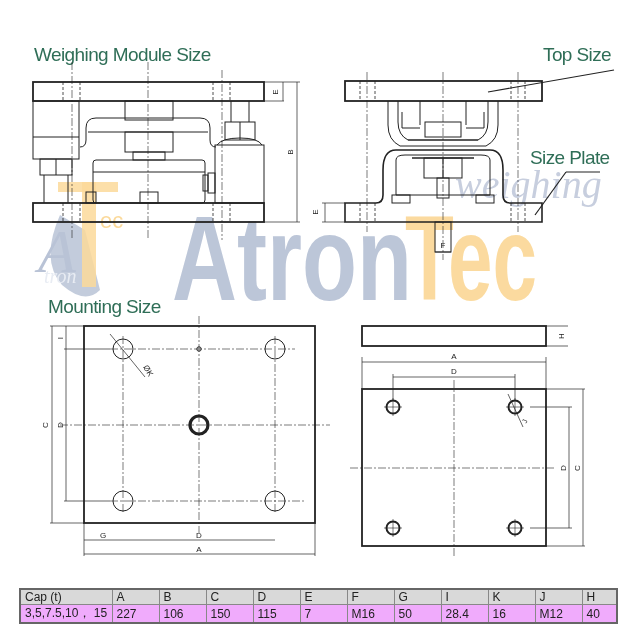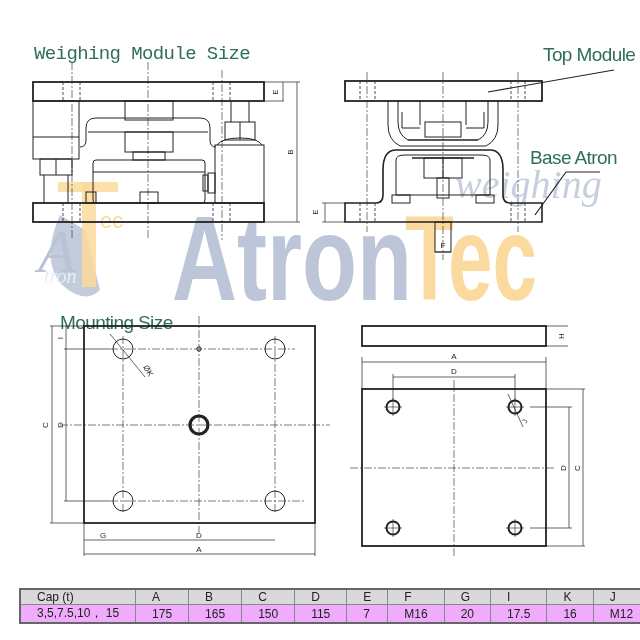--- a/index.html
+++ b/index.html
@@ -7,37 +7,37 @@
   body { position: relative; font-family: "Liberation Sans", sans-serif; }
   .title {
     position: absolute;
     color: #2f6e57;
     font-family: "Liberation Sans", sans-serif;
     font-size: 19px;
     letter-spacing: -0.6px;
     line-height: 1;
     white-space: nowrap;
   }
-  #t-module { left: 34px; top: 45px; font-family: Liberation Mono, monospace; }
+  #t-module { left: 34px; top: 45px; }
   #t-top { left: 543px; top: 45px; }
   #t-base { left: 530px; top: 148px; }
-  #t-mount { left: 60px; top: 297px; margin-top: 16px; }
+  #t-mount { left: 48px; top: 297px; }
   svg.layer { position: absolute; left: 0; top: 0; }
   .spec-table {
     position: absolute;
     left: 19px; top: 588px;
     border-collapse: collapse;
     font-family: "Liberation Sans", sans-serif;
     font-size: 12px;
     color: #222;
     border: 2px solid #666;
   }
   .spec-table td, .spec-table th {
     border: 1px solid #888;
-    padding: 0 16px;
+    padding: 0 4px;
     height: 15px;
     text-align: left;
     font-weight: normal;
     white-space: nowrap;
   }
   .spec-table thead th { background: #d9d9d9; }
   .spec-table tbody td { background: #f0abfc; }
 </style>
 </head>
 <body>
@@ -51,22 +51,22 @@
     <rect x="58" y="182" width="60" height="10" fill="#fbd99a" opacity="0.85"></rect>
     <rect x="82" y="182" width="14" height="105" fill="#fbd99a" opacity="0.85"></rect>
     <text x="100" y="228" font-family="Liberation Sans, sans-serif" font-size="22" fill="#fbd99a">ec</text>
   </g>
   <text x="172" y="300" font-family="Liberation Sans, sans-serif" font-weight="bold" font-size="120" fill="#b9c3d6" opacity="0.95" textLength="240" lengthAdjust="spacingAndGlyphs">Atron</text>
   <text x="405" y="300" font-family="Liberation Sans, sans-serif" font-weight="bold" font-size="120" fill="#fbd99a" opacity="0.95" textLength="132" lengthAdjust="spacingAndGlyphs">Tec</text>
   <text x="455" y="198" font-family="Liberation Serif, serif" font-style="italic" font-size="40" fill="#c7cede">weighing</text>
 </svg>
 
 <div class="title" id="t-module">Weighing Module Size</div>
-<div class="title" id="t-top">Top Module</div>
-<div class="title" id="t-base">Base Atron</div>
+<div class="title" id="t-top">Top Size</div>
+<div class="title" id="t-base">Size Plate</div>
 <div class="title" id="t-mount">Mounting Size</div>
 
 <svg class="layer" width="640" height="640" fill="none" stroke="#222" stroke-width="1" font-family="Liberation Sans, sans-serif">
 
   <g>
 
     <rect x="33" y="82" width="231" height="19" stroke-width="1.8"></rect>
 
     <rect x="33" y="203" width="231" height="19" stroke-width="1.8"></rect>
 
@@ -273,26 +273,26 @@
       <th style="width:47px">G</th>
       <th style="width:47px">I</th>
       <th style="width:47px">K</th>
       <th style="width:47px">J</th>
       <th style="width:35px">H</th>
     </tr>
   </thead>
   <tbody>
     <tr>
       <td>3,5,7.5,10， 15</td>
-      <td>175</td>
-      <td>165</td>
+      <td>227</td>
+      <td>106</td>
       <td>150</td>
       <td>115</td>
       <td>7</td>
       <td>M16</td>
-      <td>20</td>
-      <td>17.5</td>
+      <td>50</td>
+      <td>28.4</td>
       <td>16</td>
       <td>M12</td>
       <td>40</td>
     </tr>
   </tbody>
 </table>
 
 </body></html>

